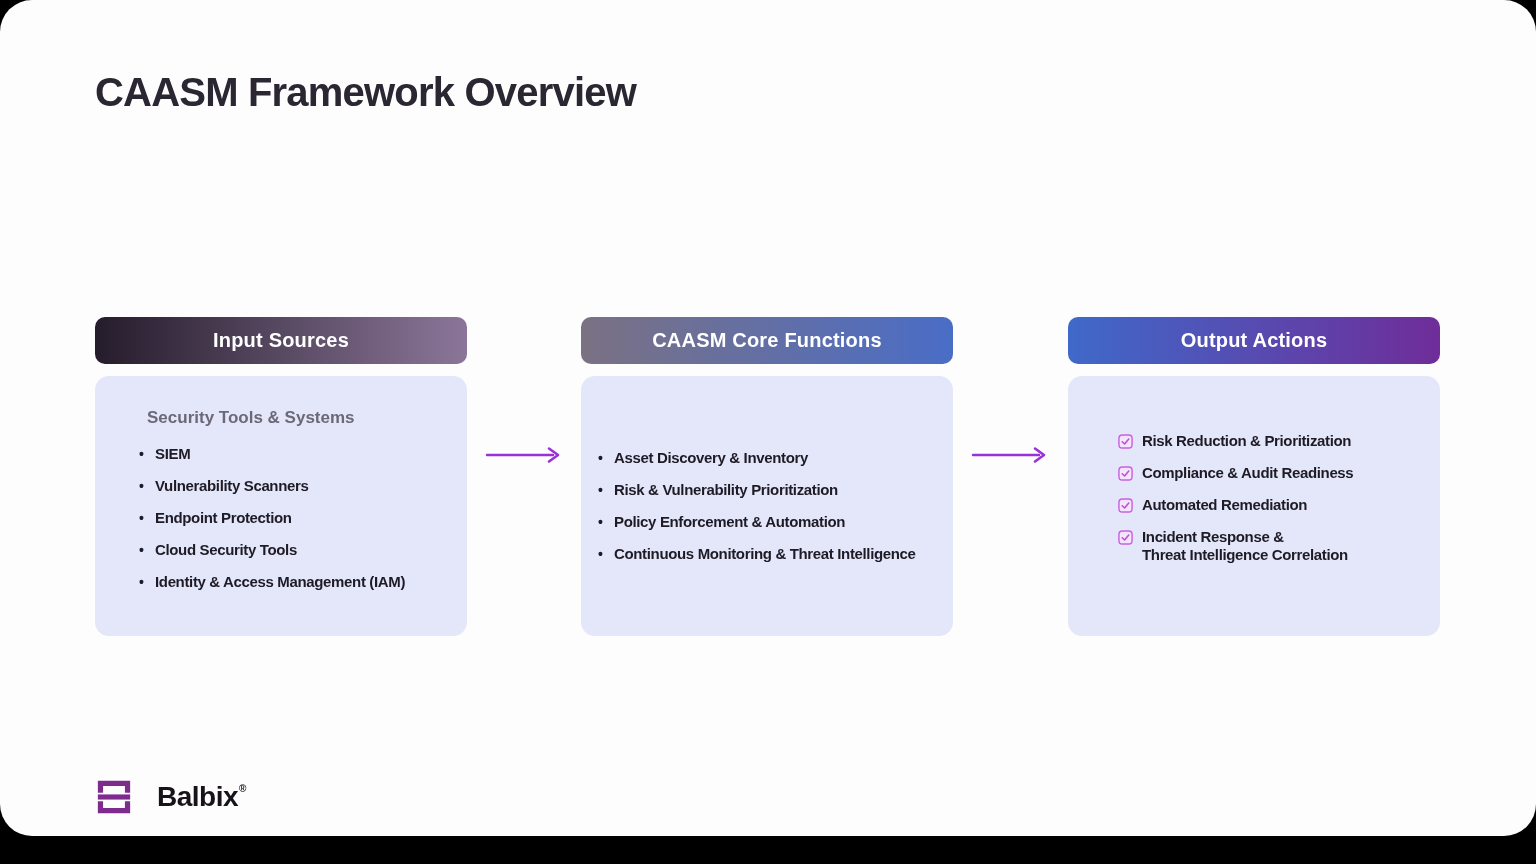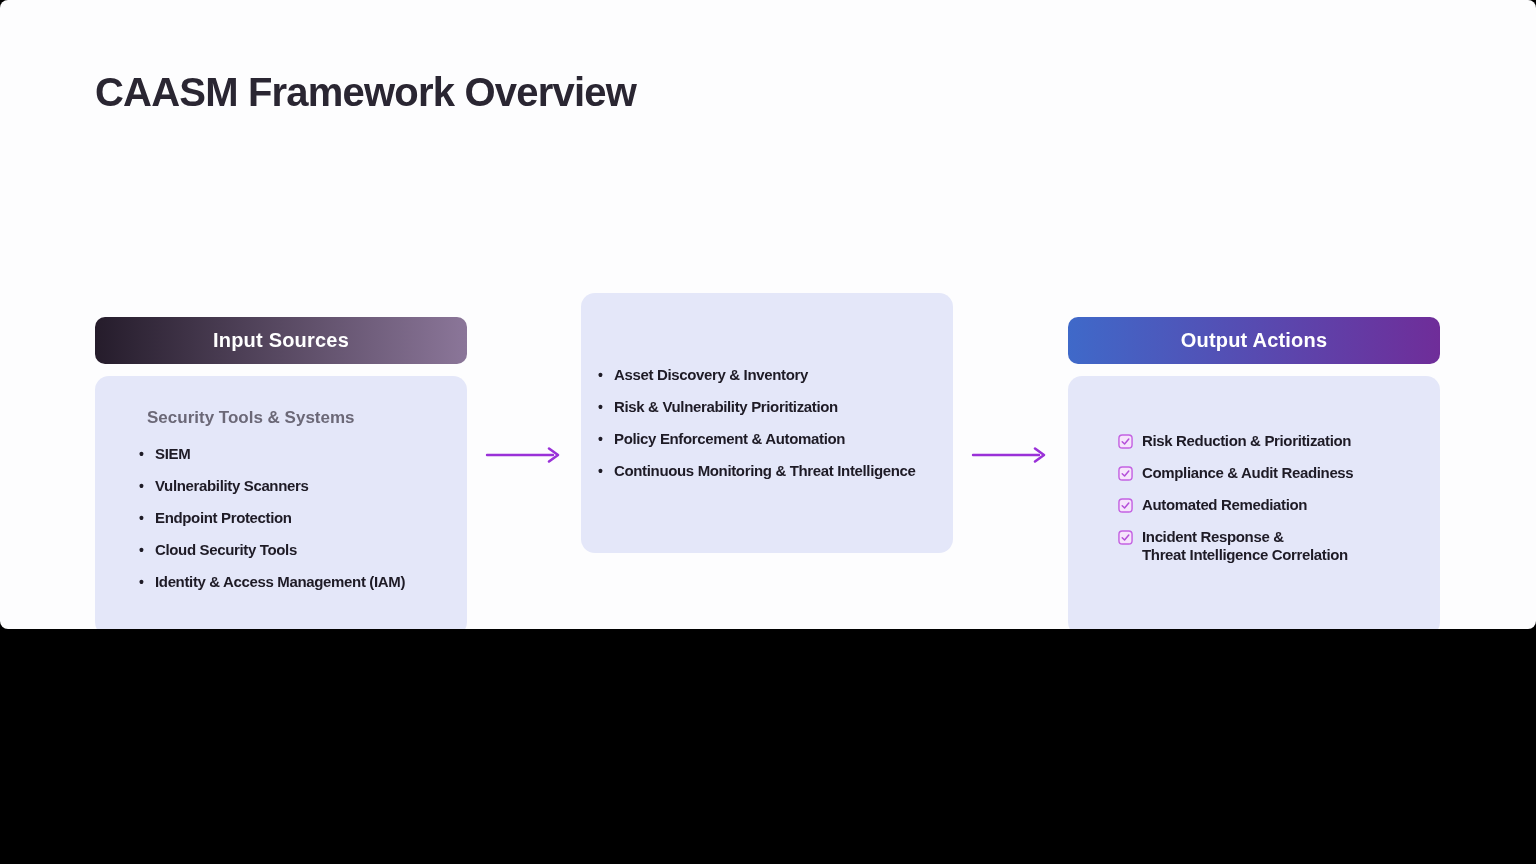--- a/index.html
+++ b/index.html
@@ -4,23 +4,23 @@
 <style>
   html,body{margin:0;padding:0;}
   body{
     width:1536px;height:864px;
     background:var(--page_bg,#000);
     font-family:"Liberation Sans","DejaVu Sans",sans-serif;
     overflow:hidden;
   }
   .slide{
     position:relative;
-    width:1536px;height:629px;
+    width:1536px;height:836px;
     background:var(--slide_bg,#fdfdfe);
-    border-radius:8px;
+    border-radius:32px;
     overflow:hidden;
   }
   .title{
     position:absolute;left:95px;top:70px;margin:0;
     font-size:40px;font-weight:800;letter-spacing:-0.8px;
     color:var(--title_text,#2a2632);
   }
   .column{position:absolute;top:281px;width:372px;}
   .col-0{left:95px;}
   .col-1{left:581px;}
@@ -104,20 +104,21 @@
         </ul>
     </div>
   </section>
 
   <svg class="arrow arrow-1" width="80" height="18" viewBox="0 0 80 18">
     <line class="arrow-line" x1="2" y1="9" x2="68" y2="9"></line>
     <path class="arrow-head" d="M64 2.5 L73 9 L64 15.5"></path>
   </svg>
 
   <section class="column col-1">
+    <header class="col-header" style="background: linear-gradient(90deg, rgb(123, 113, 131), rgb(74, 109, 199));">CAASM Core Functions</header>
     <div class="col-body">
       <ul class="items">
           <li class="item"><span class="bullet">•</span><span class="item-text">Asset Discovery &amp; Inventory</span></li>
           <li class="item"><span class="bullet">•</span><span class="item-text">Risk &amp; Vulnerability Prioritization</span></li>
           <li class="item"><span class="bullet">•</span><span class="item-text">Policy Enforcement &amp; Automation</span></li>
           <li class="item"><span class="bullet">•</span><span class="item-text">Continuous Monitoring &amp; Threat Intelligence</span></li>
         </ul>
     </div>
   </section>
 

